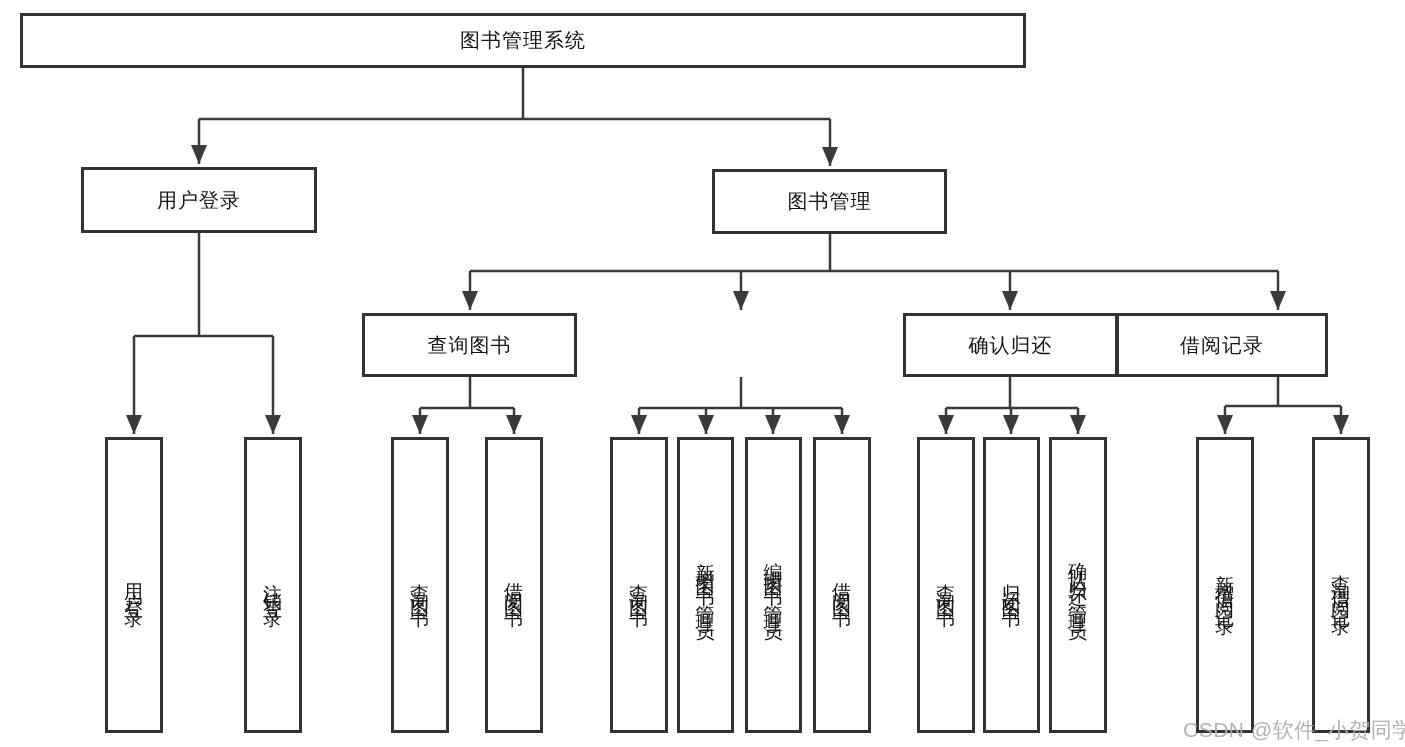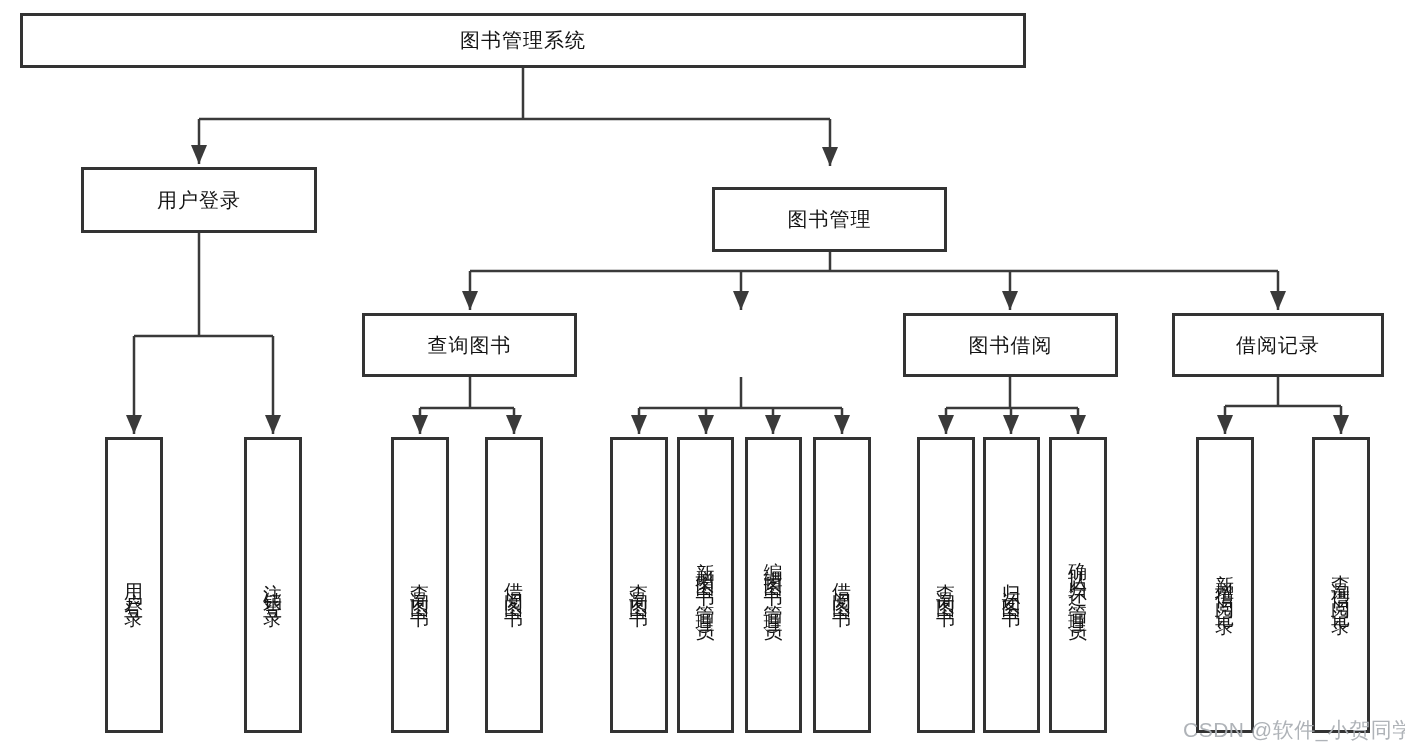--- a/index.html
+++ b/index.html
@@ -106,31 +106,31 @@
     </g>
   </svg>
 
   <div class="node hbox" style="left:20px;top:13px;width:1006px;height:55px">
     <span>图书管理系统</span>
   </div>
 
   <div class="node hbox" style="left:81px;top:167px;width:236px;height:66px">
     <span>用户登录</span>
   </div>
-  <div class="node hbox" style="left:712px;top:187px;width:235px;height:65px">
+  <div class="node hbox" style="left:712px;top:169px;width:235px;height:65px">
     <span>图书管理</span>
   </div>
 
   <div class="node hbox" style="left:362px;top:313px;width:215px;height:64px">
     <span>查询图书</span>
   </div>
   <div class="node hbox" style="left:903px;top:313px;width:215px;height:64px">
-    <span>图书借阅</span>
+    <span>确认归还</span>
   </div>
-  <div class="node hbox" style="left:1172px;top:313px;width:212px;height:64px">
+  <div class="node hbox" style="left:1116px;top:313px;width:212px;height:64px">
     <span>借阅记录</span>
   </div>
 
   <div class="node vbox" style="left:105px;width:58px">
     <span class="vtext">用户登录</span>
   </div>
   <div class="node vbox" style="left:244px;width:58px">
     <span class="vtext">注销登录</span>
   </div>
 

